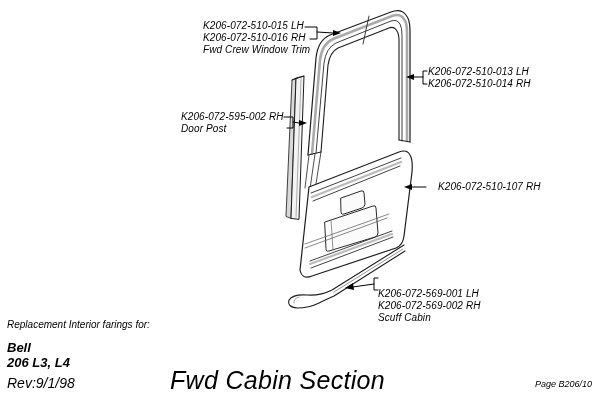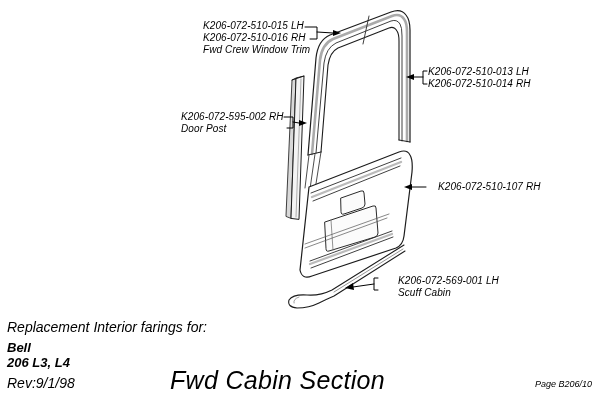--- a/index.html
+++ b/index.html
@@ -14,21 +14,21 @@
   }
   .diagram-svg{position:absolute;left:0;top:0;width:600px;height:401px;}
   .callout{
     position:absolute;
     font-size:10px;
     line-height:12px;
     white-space:nowrap;
     letter-spacing:0.1px;
   }
   .callout span{display:block;}
-  .foot-note{position:absolute;left:7px;top:319px;font-size:14px;}
+  .foot-note{position:absolute;left:7px;top:319px;font-size:10px;}
   .foot-make{position:absolute;left:7px;top:340px;font-size:13px;font-weight:bold;line-height:15px;text-align:right;}
   .foot-model{position:absolute;left:7px;top:355px;font-size:13px;font-weight:bold;line-height:15px;}
   .foot-rev{position:absolute;left:7px;top:375px;font-size:14px;}
   .sheet-title{
     position:absolute;left:0;top:366px;width:555px;
     text-align:center;
     font-size:25px;
     letter-spacing:0.3px;
   }
   .page-ref{position:absolute;right:8px;top:379px;font-size:9px;}
@@ -114,22 +114,23 @@
 
   <div class="callout" style="left:181px;top:111px;">
     <span>K206-072-595-002 RH</span>
     <span>Door Post</span>
   </div>
 
   <div class="callout" style="left:427px;top:181px;margin-left:11px;">
     <span>K206-072-510-107 RH</span>
   </div>
 
-  <div class="callout" style="left:378px;top:275px;margin-left:20px;">
+  <div class="callout" style="left:378px;top:288px;">
     <span>K206-072-569-001 LH</span>
+    <span>K206-072-569-002 RH</span>
     <span>Scuff Cabin</span>
   </div>
 
   <div class="foot-note">Replacement Interior farings for:</div>
   <div class="foot-make">Bell</div>
   <div class="foot-model">206 L3, L4</div>
   <div class="foot-rev">Rev:9/1/98</div>
   <div class="sheet-title">Fwd Cabin Section</div>
   <div class="page-ref">Page B206/10</div>
 

